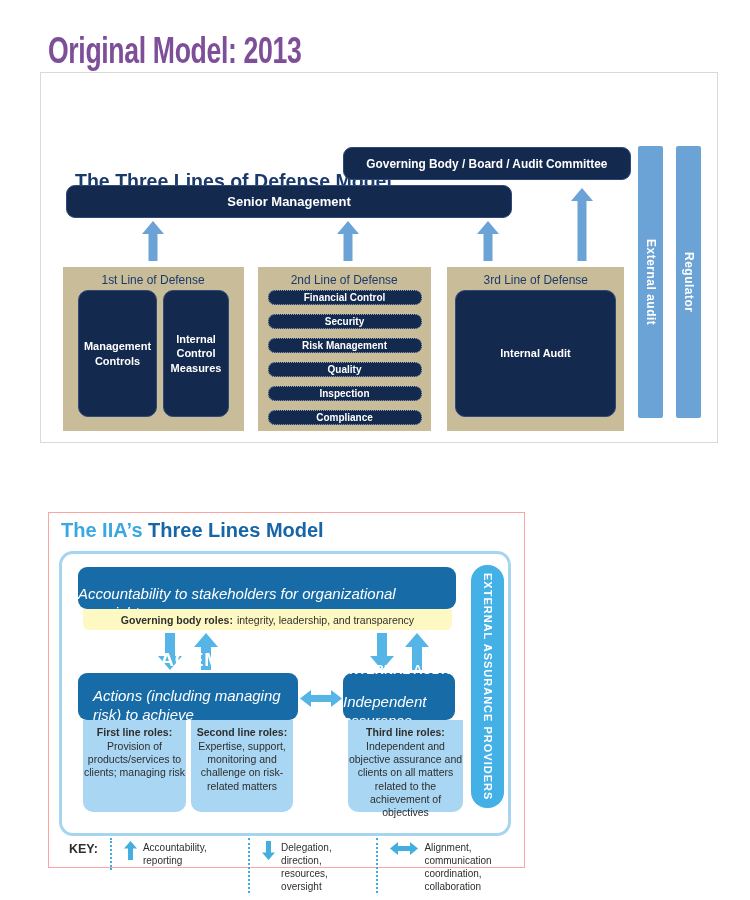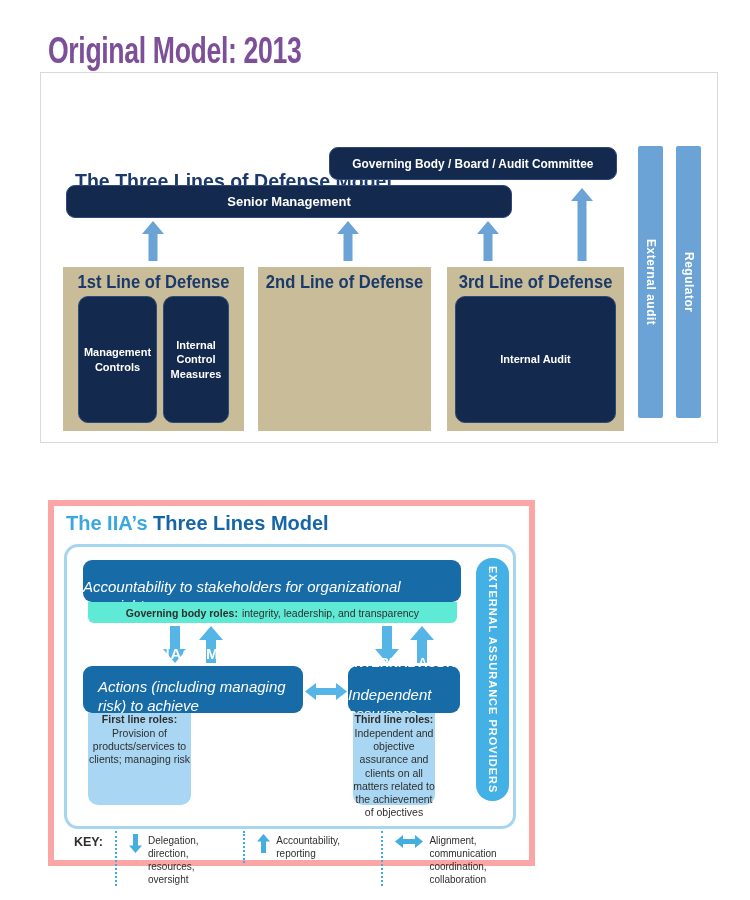--- a/index.html
+++ b/index.html
@@ -15,65 +15,65 @@
   #heading-2020{left:44px;top:446px;}
 
   
   #card-2013{left:40px;top:72px;width:676px;height:369px;background:#fff;
     border:1px solid #d9d9d9;}
   #card-2013 .card-inner{position:relative;width:100%;height:100%;}
   #title-2013{left:34px;top:96px;color:#1b3a6b;font-size:21px;font-weight:bold;white-space:nowrap;}
   #title-2013>span{display:inline-block;transform:scaleX(0.93);transform-origin:left center;}
   .navy-box{background:#13294e;border:1px solid #2e4a7a;color:#fff;font-weight:bold;
     display:flex;align-items:center;justify-content:center;text-align:center;}
-  #gov-box-2013{left:288px;top:74px;width:286px;height:31px;border-radius:9px;font-size:12.5px;}
+  #gov-box-2013{left:302px;top:74px;width:286px;height:31px;border-radius:9px;font-size:12.5px;}
   #gov-box-2013 span{display:inline-block;transform:scaleX(0.95);}
   #senior-box-2013{left:25px;top:112px;width:444px;height:31px;border-radius:9px;font-size:13px;}
   .tan-box{position:absolute;top:194px;height:164px;background:#c9bd99;}
   #tan-1{left:22px;width:181px;}
   #tan-2{left:217px;width:173px;}
   #tan-3{left:406px;width:177px;}
-  .tan-label{color:#1b3a6b;font-weight:bold;font-size:18px;text-align:center;
+  .tan-label{color:#1b3a6b;font-weight:normal;font-size:13px;text-align:center;
     padding-top:5px;white-space:nowrap;}
   .tan-label>span{display:inline-block;transform:scaleX(0.92);}
   .tan-duo{display:flex;justify-content:center;gap:6px;padding:3px 9px 8px 9px;}
   .duo-box{height:125px;border-radius:10px;font-size:11px;line-height:1.3;}
   .duo-a{width:77px;} .duo-b{width:64px;}
   .pill-stack{padding:3px 0 0 0;display:flex;flex-direction:column;align-items:center;gap:9px;}
   .pill{width:152px;height:13px;border-radius:7px;font-size:10px;border:1px dotted #8ea0c0;}
   #ia-box-2013{margin:3px auto 0 auto;width:159px;height:125px;border-radius:10px;
     font-size:11px;line-height:1.4;}
   .vbar-2013{position:absolute;top:73px;width:25px;height:272px;background:#6ba3d6;
     border-radius:2px;display:flex;align-items:center;justify-content:center;}
   #vbar-external{left:597px;} #vbar-regulator{left:635px;}
   .vbar-2013 span{writing-mode:vertical-rl;color:#fff;font-weight:bold;font-size:12px;
     letter-spacing:0.5px;white-space:nowrap;}
   .arr1{position:absolute;} .arr1 svg{display:block;}
 
   
-  #card-2020{left:48px;top:500px;width:475px;height:354px;background:#fff;border:6px solid #fca5a5;}
+  #card-2020{left:48px;top:512px;width:475px;height:354px;background:#fff;border:1px solid #fca5a5;}
   #card-2020 .card-inner{position:relative;width:100%;height:100%;}
   #title-2020{left:12px;top:6px;font-size:20px;font-weight:bold;white-space:nowrap;}
   #title-2020 .t-light{color:#3aa8e0;} #title-2020 .t-dark{color:#1565a8;}
   #container-2020{left:10px;top:38px;width:446px;height:279px;border:3px solid #a5d5ef;border-radius:14px;}
   .blue-box{position:absolute;background:#176ba6;color:#fff;border-radius:9px;
     display:flex;flex-direction:column;align-items:center;justify-content:center;text-align:left;}
   #gov-box-2020{left:29px;top:54px;width:378px;height:42px;}
   #gov-box-2020 .bb-title{font-size:14px;font-weight:bold;letter-spacing:1.2px;}
   .bb-sub{font-style:italic;font-size:15px;line-height:1.25;margin-top:16px;}
-  #roles-bar{left:34px;top:96px;width:369px;height:21px;background:#5eead4;border-radius:0 0 6px 6px;
+  #roles-bar{left:34px;top:96px;width:369px;height:21px;background:#fef9c3;border-radius:0 0 6px 6px;
     display:flex;align-items:center;justify-content:center;font-size:10.5px;color:#2e2e2e;white-space:nowrap;}
   #roles-bar b{margin-right:4px;}
   #mgmt-box{left:29px;top:160px;width:220px;height:47px;}
-  #mgmt-box .bb-title{font-size:15px;font-weight:bold;letter-spacing:1px;}
+  #mgmt-box .bb-title{font-size:19px;font-weight:bold;letter-spacing:1px;}
   #ia-box-2020{left:294px;top:160px;width:112px;height:47px;}
   #ia-box-2020 .bb-title{font-size:12.5px;font-weight:bold;letter-spacing:0.2px;white-space:nowrap;}
   .role-col{position:absolute;top:207px;height:92px;background:#a9d6f2;border-radius:0 0 10px 10px;
-    color:#2e2e2e;font-size:10.5px;line-height:1.25;text-align:center;box-sizing:border-box;}
-  #col-1{left:34px;width:103px;} #col-2{left:142px;width:102px;} #col-3{left:299px;width:82px;}
+    color:#2e2e2e;font-size:10.5px;line-height:1.25;text-align:center;padding-top:6px;box-sizing:border-box;}
+  #col-1{left:34px;width:103px;} #col-2{left:142px;width:102px;} #col-3{left:299px;width:115px;}
   .role-col b{display:block;margin-bottom:1px;}
   #ext-bar{left:422px;top:52px;width:33px;height:243px;background:#43b0e6;border-radius:16px;
     display:flex;align-items:center;justify-content:center;}
   #ext-bar span{writing-mode:vertical-rl;color:#fff;font-weight:bold;font-size:11px;
     letter-spacing:1px;white-space:nowrap;}
   .arr2{position:absolute;} .arr2 svg{display:block;}
 
   
   #key-row{left:20px;top:325px;display:flex;align-items:flex-start;color:#2e2e2e;}
   #key-label{font-weight:bold;font-size:12.5px;margin-top:4px;}
@@ -125,20 +125,28 @@
     <div class="tan-box" id="tan-1">
       <div class="tan-label"><span>1st Line of Defense</span></div>
       <div class="tan-duo">
         <div class="navy-box duo-box duo-a">Management Controls</div>
         <div class="navy-box duo-box duo-b">Internal Control Measures</div>
       </div>
     </div>
 
     <div class="tan-box" id="tan-2">
       <div class="tan-label"><span>2nd Line of Defense</span></div>
+      <div class="pill-stack">
+        <div class="navy-box pill">Financial Control</div>
+        <div class="navy-box pill">Security</div>
+        <div class="navy-box pill">Risk Management</div>
+        <div class="navy-box pill">Quality</div>
+        <div class="navy-box pill">Inspection</div>
+        <div class="navy-box pill">Compliance</div>
+      </div>
     </div>
 
     <div class="tan-box" id="tan-3">
       <div class="tan-label"><span>3rd Line of Defense</span></div>
       <div class="navy-box" id="ia-box-2013">Internal Audit</div>
     </div>
 
     <div class="vbar-2013" id="vbar-external">
           <span>External audit</span>
         </div>
@@ -197,49 +205,52 @@
     </div>
 
     <div class="blue-box" id="ia-box-2020">
       <div class="bb-title">INTERNAL AUDIT</div>
       <div class="bb-sub">Independent assurance</div>
     </div>
 
     <div class="role-col" id="col-1">
       <b>First line roles:</b><span>Provision of products/services to clients; managing risk</span>
     </div>
+    <div class="role-col" id="col-2">
+      <b>Second line roles:</b><span>Expertise, support, monitoring and challenge on risk-related matters</span>
+    </div>
     <div class="role-col" id="col-3">
       <b>Third line roles:</b><span>Independent and objective assurance and clients on all matters related to the achievement of objectives</span>
     </div>
 
     <div class="abs" id="ext-bar">
           <span>EXTERNAL ASSURANCE PROVIDERS</span>
         </div>
 
     <div class="abs" id="key-row">
       <div id="key-label">KEY:</div>
+      <div class="key-item">
+        <span class="key-icon">
+          <svg width="13" height="19" viewBox="0 0 13 19">
+                <path d="M6.5 0 L13 7.5 L9 7.5 L9 19 L4 19 L4 7.5 L0 7.5 Z" fill="#44aede"></path>
+              </svg>
+        </span>
+        <span class="key-text">Accountability, reporting</span>
+      </div>
       <div class="key-item">
         <span class="key-icon">
           <svg width="13" height="19" viewBox="0 0 13 19">
                 <path d="M6.5 19 L0 11.5 L4 11.5 L4 0 L9 0 L9 11.5 L13 11.5 Z" fill="#44aede"></path>
               </svg>
         </span>
         <span class="key-text">Delegation, direction,
 resources, oversight</span>
       </div>
       <div class="key-item">
         <span class="key-icon">
-          <svg width="13" height="19" viewBox="0 0 13 19">
-                <path d="M6.5 0 L13 7.5 L9 7.5 L9 19 L4 19 L4 7.5 L0 7.5 Z" fill="#44aede"></path>
-              </svg>
-        </span>
-        <span class="key-text">Accountability, reporting</span>
-      </div>
-      <div class="key-item">
-        <span class="key-icon">
           <svg width="28" height="13" viewBox="0 0 28 13">
                 <path d="M0 6.5 L8 0 L8 4 L20 4 L20 0 L28 6.5 L20 13 L20 9 L8 9 L8 13 Z" fill="#44aede"></path>
               </svg>
         </span>
         <span class="key-text">Alignment, communication
 coordination, collaboration</span>
       </div>
     </div>
    </div>
   </div>

